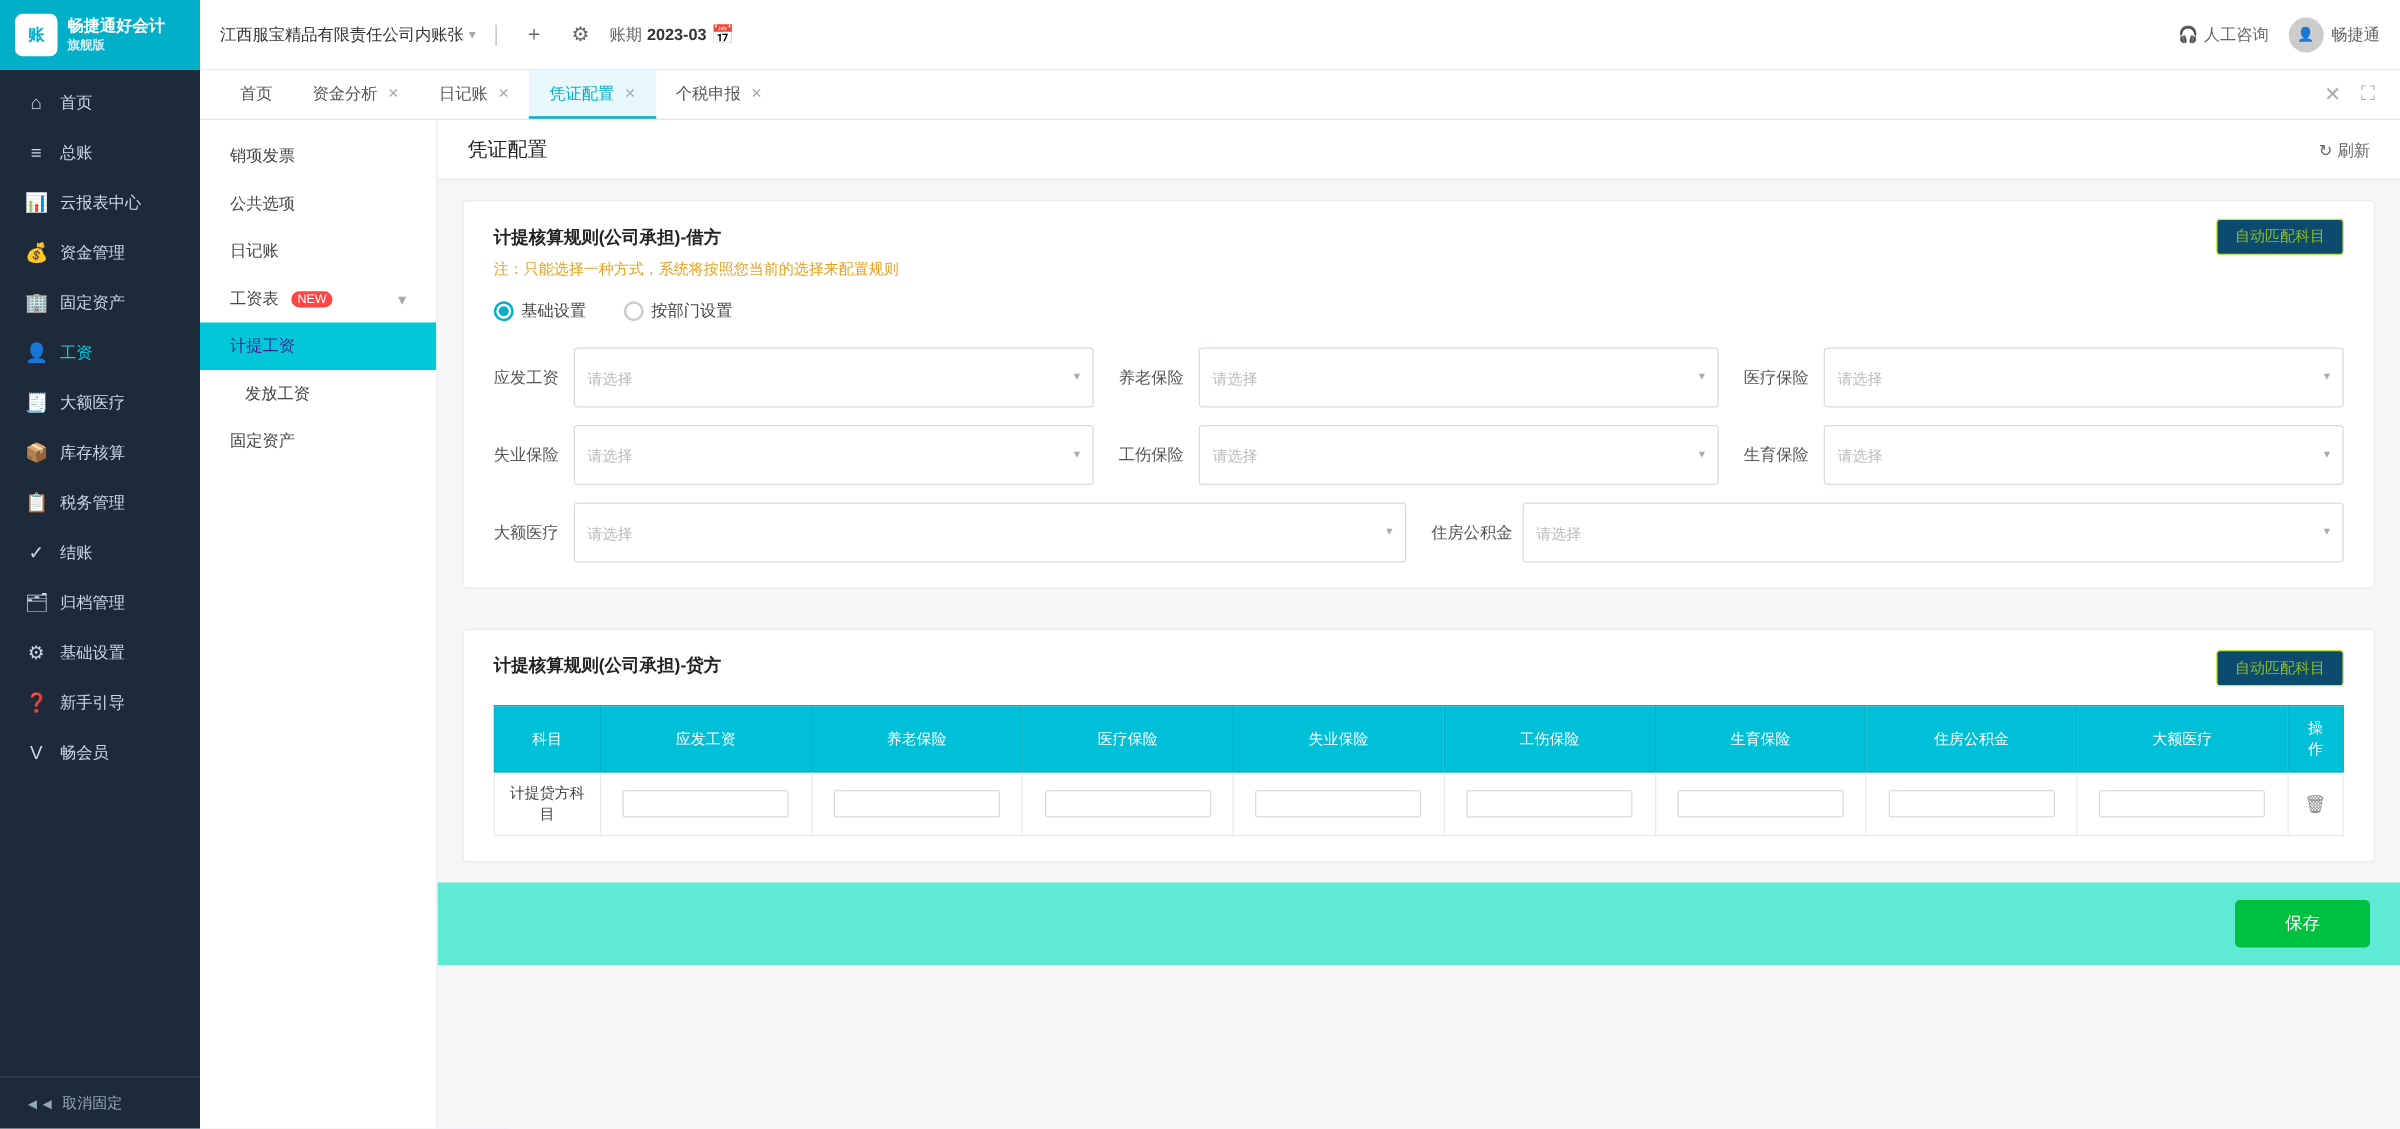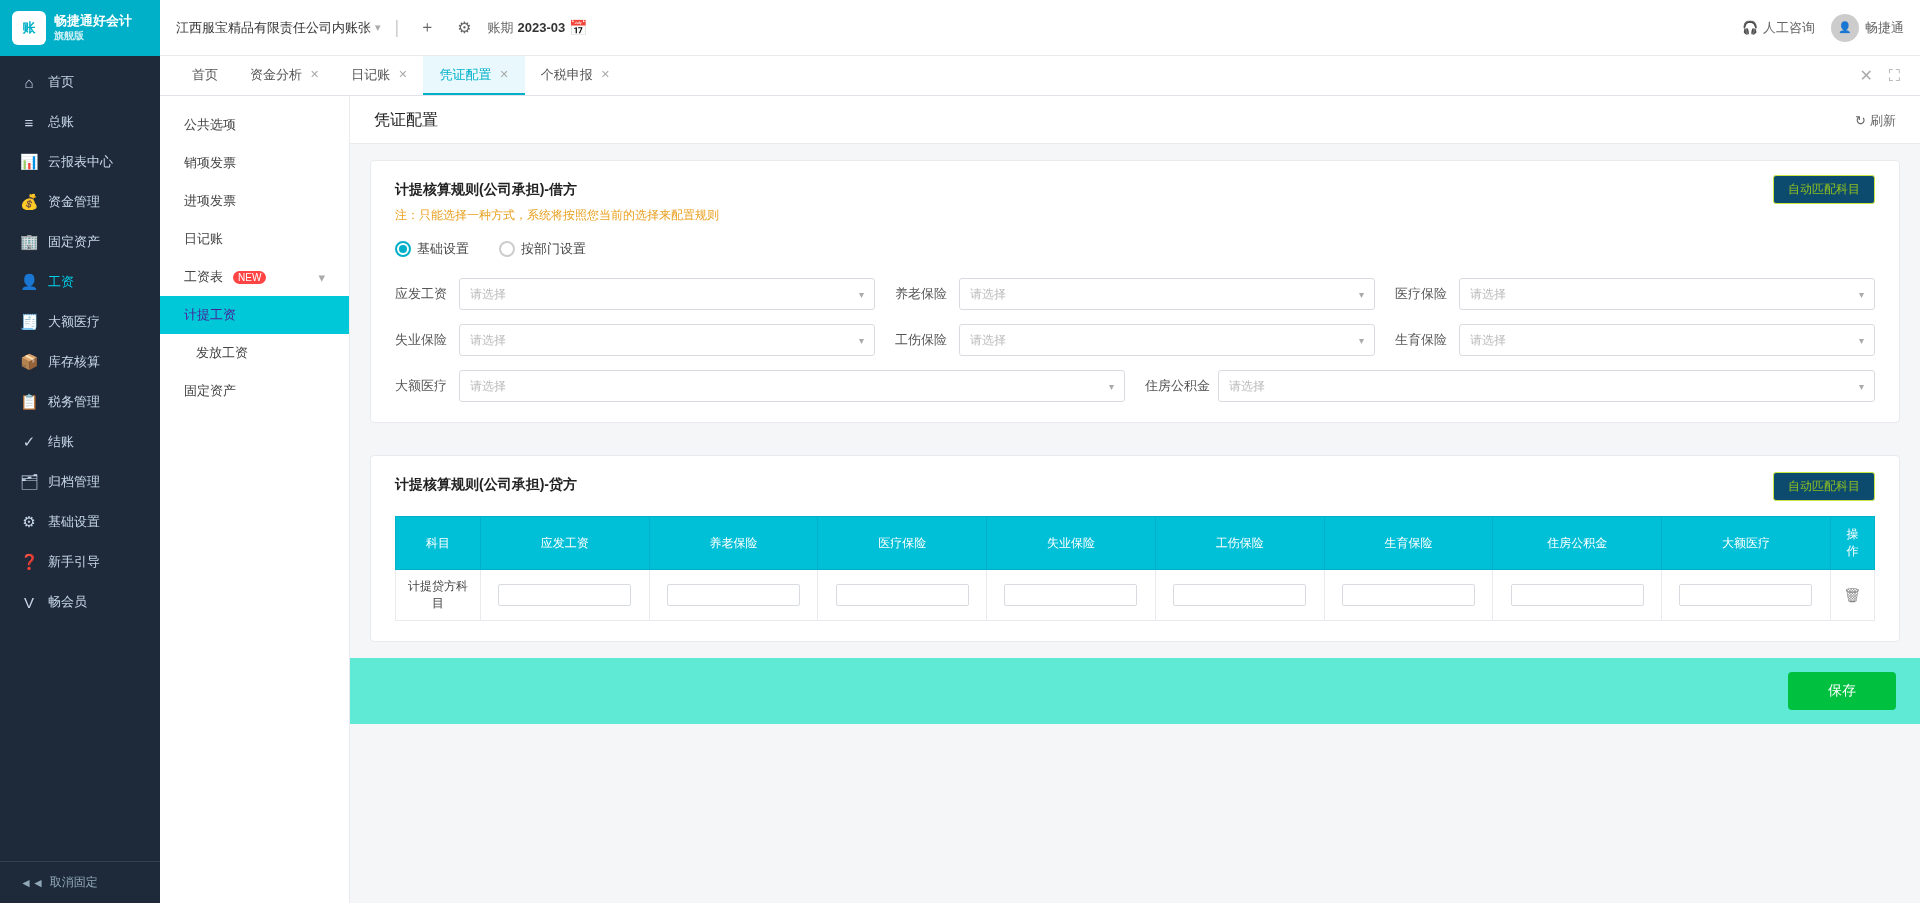--- a/index.html
+++ b/index.html
@@ -189,23 +189,23 @@
     .form-row-2 {
       display: grid;
       grid-template-columns: repeat(2, 1fr);
       gap: 14px 20px;
       margin-top: 14px;
     }
     .form-field { display: flex; align-items: center; gap: 8px; }
     .form-label { color: #555; font-size: 13px; white-space: nowrap; min-width: 56px; }
     .form-select {
       flex: 1; border: 1px solid #d8dce0; border-radius: 3px;
-      padding: 4px 10px; color: #bbb; font-size: 12px;
-      display: flex; align-items: center; justify-content: space-between;
-      cursor: pointer; background: #fff; height: 32px;
+      padding: 16px 10px; color: #bbb; font-size: 12px;
+      display: flex; justify-content: space-between;
+      cursor: pointer; background: #fff; height: 48px;
     }
     .form-select-arrow { color: #aaa; font-size: 10px; }
     .data-table { width: 100%; border-collapse: collapse; }
     .data-table th {
       background: #00c0d8; color: #fff; padding: 9px 10px;
       font-size: 12px; font-weight: 500; text-align: center;
       border: 1px solid #00b0c8;
     }
     .data-table td {
       padding: 8px 10px; border: 1px solid #e8eaed;
@@ -363,27 +363,24 @@
     <div class="tabbar-actions">
       <span class="tabbar-action-btn">✕</span>
       <span class="tabbar-action-btn">⛶</span>
     </div>
   </div>
 
   <div class="content-wrap">
 
     <div class="left-menu">
       <div class="left-menu-item">
+        <span>销项发票</span>
+      </div>
+      <div class="left-menu-item">
         <span>公共选项</span>
-      </div>
-      <div class="left-menu-item">
-        <span>销项发票</span>
-      </div>
-      <div class="left-menu-item">
-        <span>进项发票</span>
       </div>
       <div class="left-menu-item">
         <span>日记账</span>
       </div>
       <div class="left-menu-item">
         <div class="left-menu-group">
           <span>工资表</span>
           <span class="badge-new">NEW</span>
         </div>
         <span style="color:#aaa;">▾</span>

